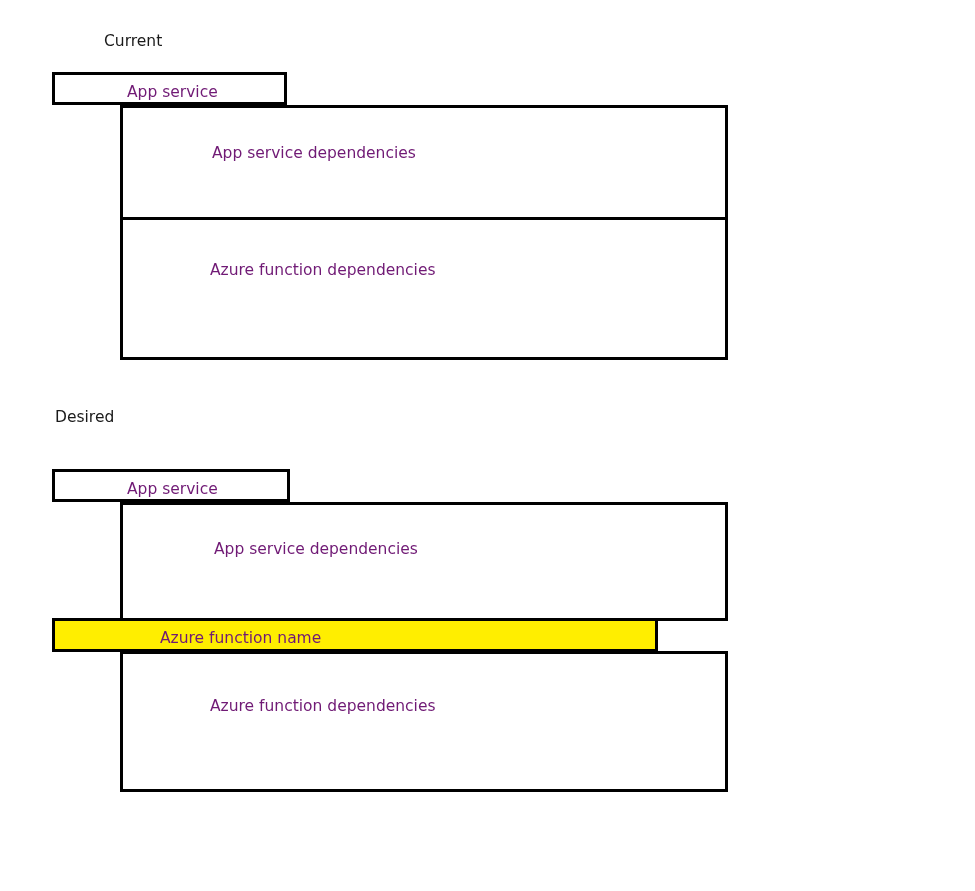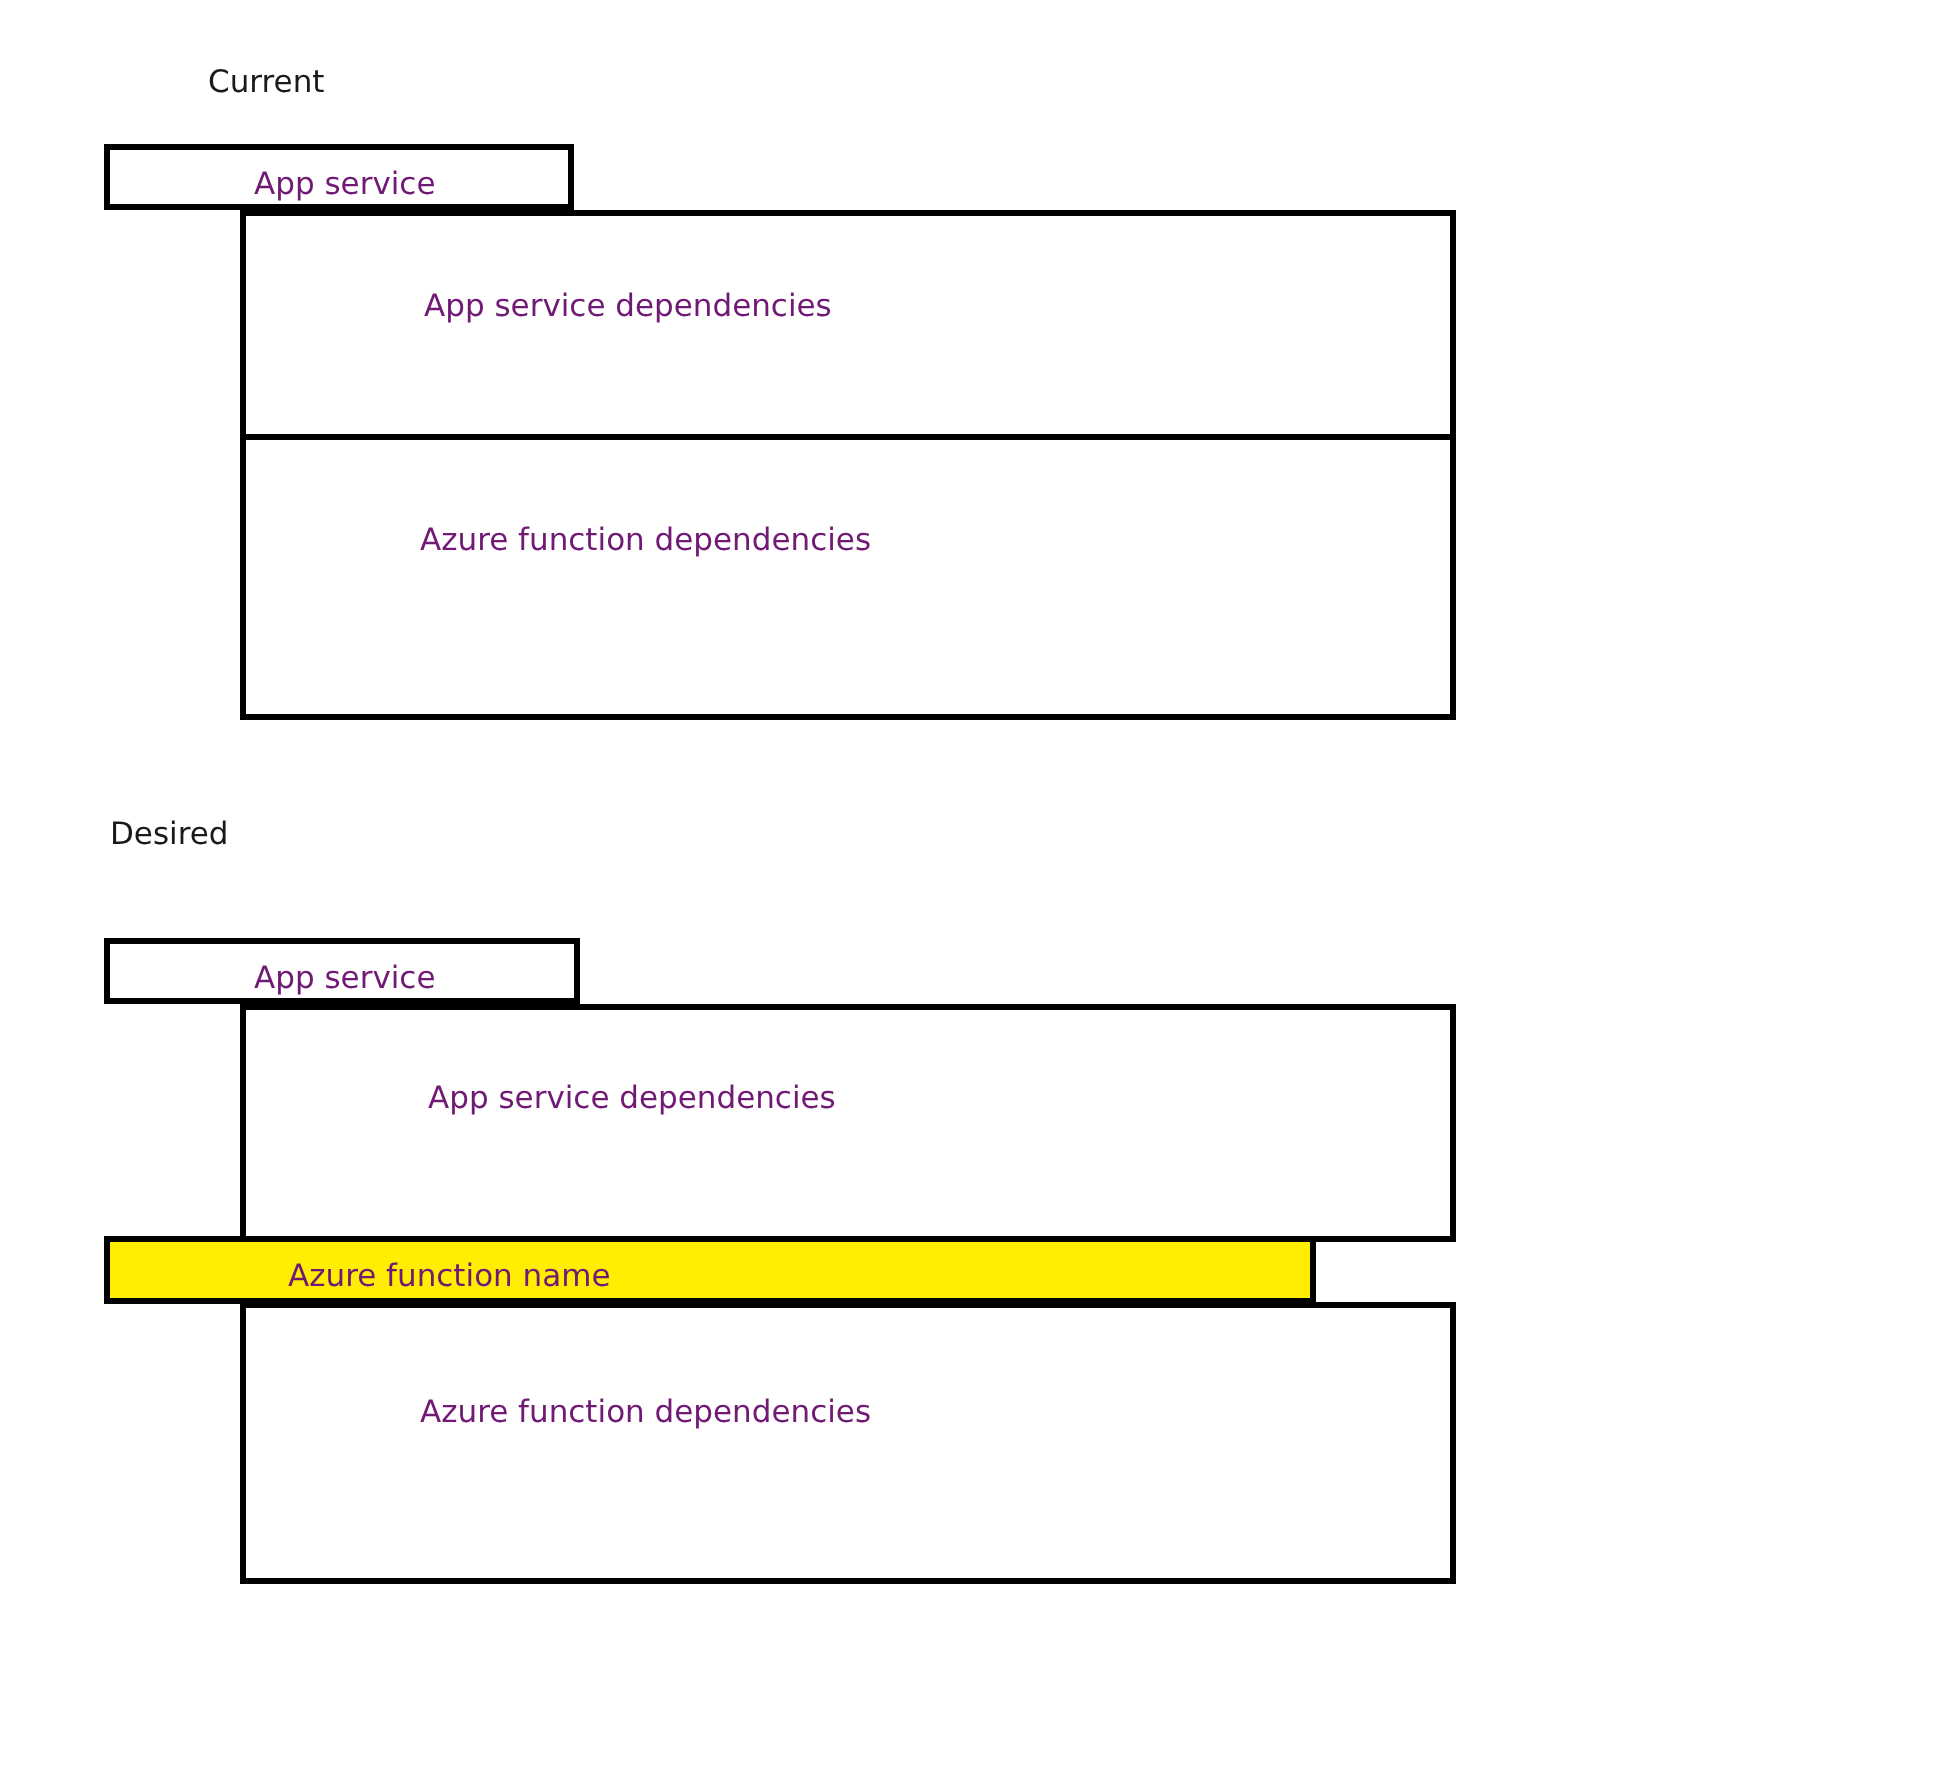--- a/index.html
+++ b/index.html
@@ -77,17 +77,17 @@
   <div class="abs box" style="left:120px; top:651px; width:608px; height:141px;"></div>
 
   <div class="abs box" style="left:52px; top:469px; width:238px; height:33px;"></div>
 
   <div class="abs yellow-bar" style="left:52px; top:618px; width:606px; height:34px;"></div>
 
   <div class="abs box-label" style="left:127px; top:480px;">App service</div>
 
   <div class="abs box-label" style="left:214px; top:540px;">App service dependencies</div>
 
-  <div class="abs box-label" style="left:144px; top:629px;">Azure function name</div>
+  <div class="abs box-label" style="left:160px; top:629px;">Azure function name</div>
 
   <div class="abs box-label" style="left:210px; top:697px;">Azure function dependencies</div>
 
 </div>
 
 </body></html>

